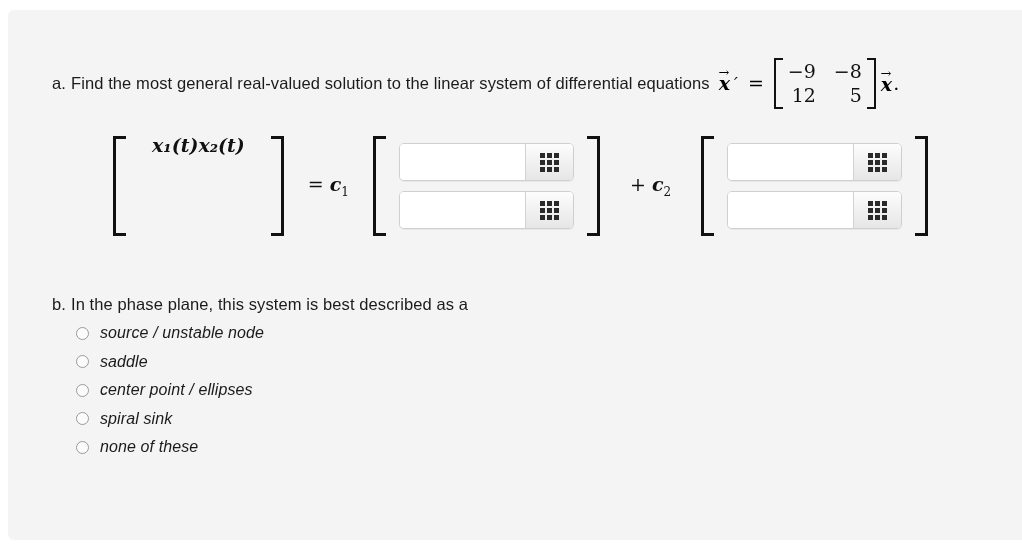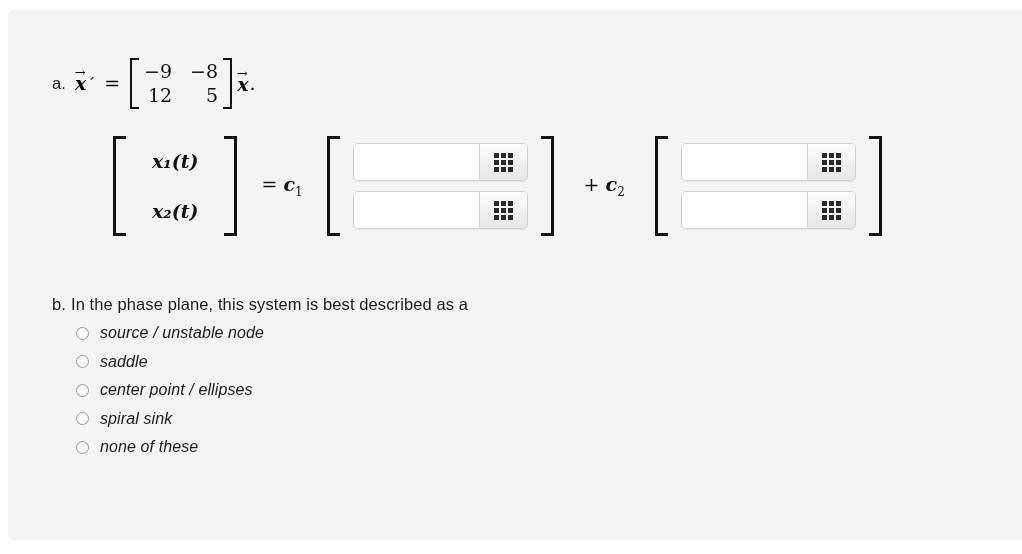--- a/index.html
+++ b/index.html
@@ -131,21 +131,20 @@
     height: 100px;
     border-top: 3px solid #111;
     border-bottom: 3px solid #111;
     box-sizing: border-box;
   }
   .tall-brk-l { border-left: 3px solid #111; }
   .tall-brk-r { border-right: 3px solid #111; }
 
   .xvec-col {
     display: flex;
-    flex-direction: column;
     justify-content: space-around;
     height: 100px;
     padding: 0 26px 0 26px;
     font-family: "DejaVu Serif", "Liberation Serif", serif;
     font-style: italic;
     font-weight: 700;
     font-size: 19px;
     color: #111;
   }
   .xvec-col span { line-height: 1; }
@@ -279,20 +278,21 @@
     font-style: italic;
   }
 </style>
 </head>
 <body>
 
 <div class="page-panel">
 
   <div class="part-a-row">
     <span class="q-label">a.</span>
+    <span class="q-text">Find the most general real-valued solution to the linear system of differential equations</span>
 
     <span class="vecx" style="margin-left:9px;">
       <span class="arrow">→</span><span>x</span>
     </span>
     <span class="prime">′</span>
     <span class="eqsign">=</span>
 
     <span class="coef-matrix">
       <span class="brk brk-l"></span>
       <span class="matrix-grid">

